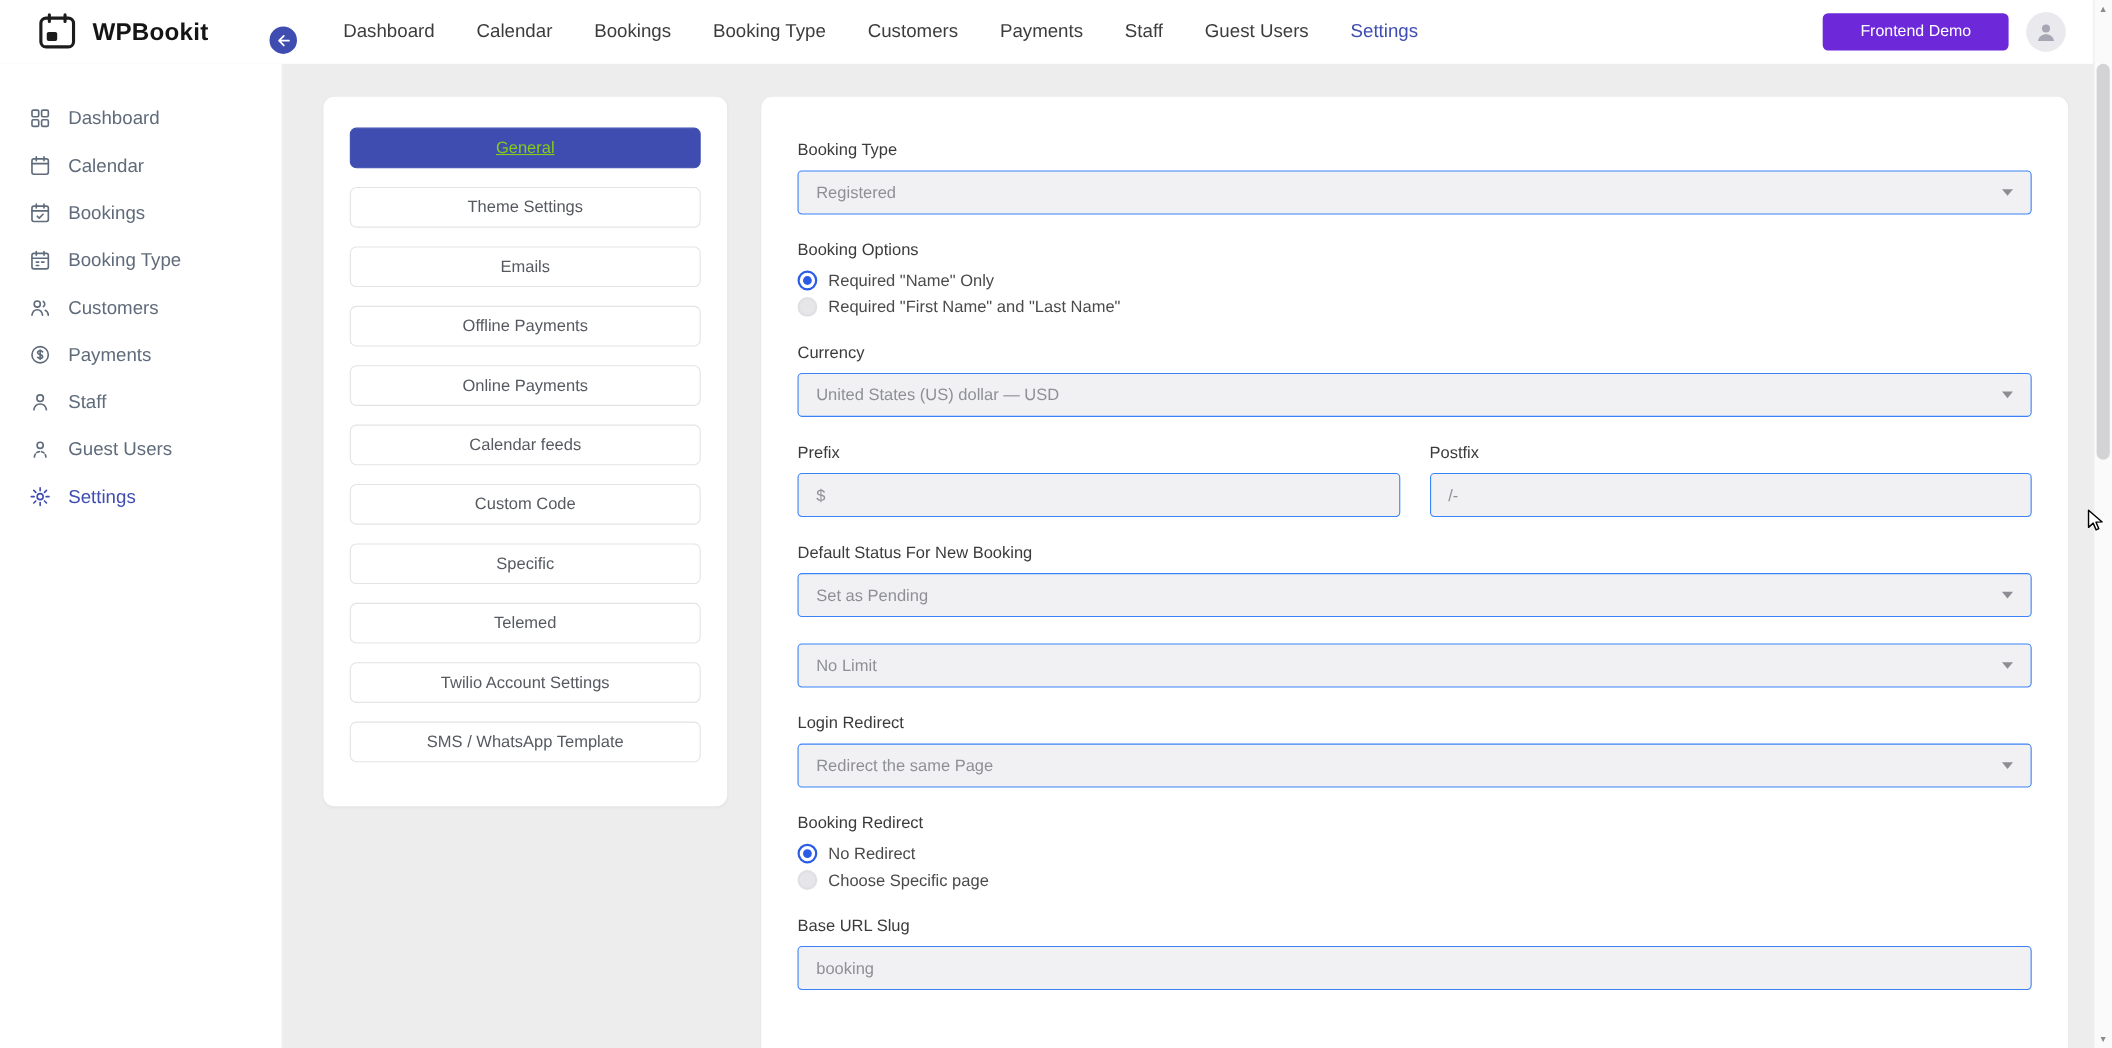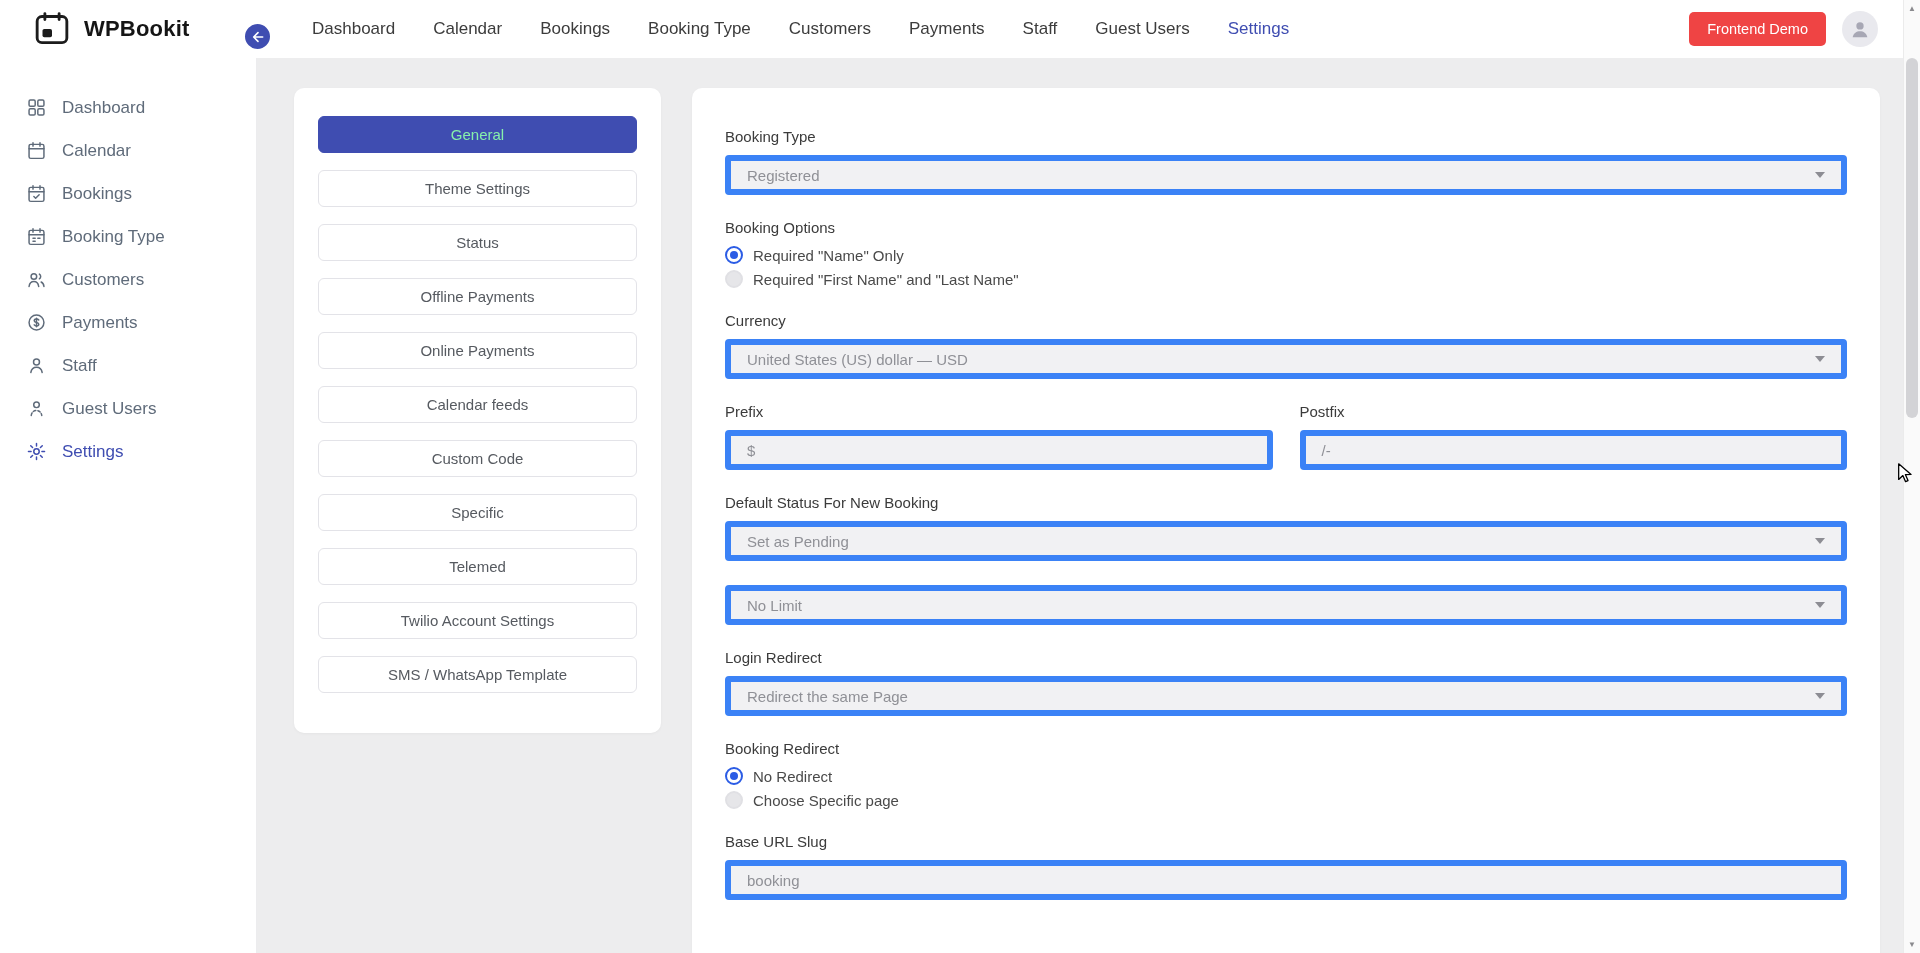--- a/index.html
+++ b/index.html
@@ -12,40 +12,40 @@
   
   .topbar { position:absolute; top:0; left:0; width:1920px; height:58px; background:#ffffff; z-index:6; }
   .brand-area { position:absolute; left:0; top:0; height:58px; width:257px; display:flex; align-items:center; gap:12px; padding-left:32px; }
   .logo { width:40px; height:40px; display:flex; align-items:center; justify-content:center; color:#1c1c1c; }
   .brand-name { font-size:22px; font-weight:700; color:#151515; letter-spacing:.2px; }
   .back-btn { position:absolute; left:243px; top:22px; width:29px; height:29px; border-radius:50%; background:#3f4db1; border:2px solid #ffffff; color:#fff; display:flex; align-items:center; justify-content:center; cursor:pointer; padding:0; z-index:7; }
   .topnav { position:absolute; left:312px; top:0; height:58px; display:flex; align-items:center; gap:38px; }
   .topnav a { font-size:17px; color:#3c3c3c; text-decoration:none; cursor:pointer; white-space:nowrap; }
   .topnav a.active { color:#3f4db1; font-weight:500; }
   .topbar-right { position:absolute; right:42px; top:0; height:58px; display:flex; align-items:center; gap:16px; }
-  .demo-btn { background:#ef4444; color:#fff; border:none; border-radius:5px; height:34px; padding:0 18px; font-size:14.5px; font-family:inherit; cursor:pointer; }
+  .demo-btn { background:#6d28d9; color:#fff; border:none; border-radius:5px; height:34px; padding:0 34px; font-size:14.5px; font-family:inherit; cursor:pointer; }
   .avatar { width:36px; height:36px; border-radius:50%; background:#e9e9ee; display:flex; align-items:center; justify-content:center; color:#a7a7b4; cursor:pointer; }
 
   
   .sidebar { position:absolute; top:58px; left:0; width:257px; height:895px; background:#ffffff; border-right:1px solid #ececee; padding-top:28px; z-index:5; }
   .sidebar-item { display:flex; align-items:center; gap:15px; padding:11px 26px; font-size:17px; color:#5f6b7a; cursor:pointer; }
   .sidebar-item.active { color:#3f4db1; }
   .s-icon { width:21px; height:21px; display:flex; flex:none; }
 
   
   .tabs-card { position:absolute; left:294px; top:88px; width:367px; background:#fff; border-radius:10px; padding:28px 24px; box-shadow:0 1px 3px rgba(0,0,0,.04); }
   .tab-btn { display:block; width:100%; height:37px; margin-bottom:17px; background:#fff; border:1px solid #e3e3e8; border-radius:6px; font-size:15px; color:#565a60; font-family:inherit; cursor:pointer; }
   .tab-btn:last-child { margin-bottom:12px; }
-  .tab-btn.active { background:#3f4db1; border-color:#3f4db1; color:#86efac; font-weight:500; }
+  .tab-btn.active { background:#3f4db1; border-color:#3f4db1; color:#84cc16; font-weight:500;text-decoration:underline; }
 
   
   .form-card { position:absolute; left:692px; top:88px; width:1188px; height:1060px; background:#fff; border-radius:10px; padding:40px 33px; box-shadow:0 1px 3px rgba(0,0,0,.04); }
   .field { margin-bottom:24px; }
   .field-label { display:block; font-size:15px; color:#3b3b3b; margin-bottom:10px; }
-  .control { height:40px; background:#f1f1f3; border:6px solid #3b82f6; border-radius:4px; display:flex; align-items:center; justify-content:space-between; padding:0 16px; font-size:15px; color:#8f9096; }
+  .control { height:40px; background:#f1f1f3; border:1px solid #3b82f6; border-radius:4px; display:flex; align-items:center; justify-content:space-between; padding:0 16px; font-size:15px; color:#8f9096; }
   .control.select { cursor:pointer; }
   .caret { width:0; height:0; border-left:5px solid transparent; border-right:5px solid transparent; border-top:6px solid #8d8d93; }
   .two-col { display:flex; gap:27px; }
   .two-col .col { flex:1; }
   .radio-row { display:flex; align-items:center; gap:10px; margin-bottom:6px; font-size:15px; color:#4a4a4a; cursor:pointer; }
   .radio { width:18px; height:18px; border-radius:50%; flex:none; position:relative; }
   .radio.checked { border:2px solid #2b5ce5; background:#fff; }
   .radio.checked::after { content:""; position:absolute; left:3px; top:3px; width:8px; height:8px; border-radius:50%; background:#2b5ce5; }
   .radio.unchecked { background:#e6e6e9; border:2px solid #e0e0e4; }
 
@@ -192,21 +192,21 @@
           <path d="M12 2.8v3M12 18.2v3M2.8 12h3M18.2 12h3M5.4 5.4l2.1 2.1M16.5 16.5l2.1 2.1M18.6 5.4l-2.1 2.1M7.5 16.5l-2.1 2.1"></path>
         </svg>
     </span>
     <span>Settings</span>
   </div>
 </aside>
 
 <section class="tabs-card">
   <button class="tab-btn active">General</button>
   <button class="tab-btn">Theme Settings</button>
-  <button class="tab-btn">Status</button>
+  <button class="tab-btn">Emails</button>
   <button class="tab-btn">Offline Payments</button>
   <button class="tab-btn">Online Payments</button>
   <button class="tab-btn">Calendar feeds</button>
   <button class="tab-btn">Custom Code</button>
   <button class="tab-btn">Specific</button>
   <button class="tab-btn">Telemed</button>
   <button class="tab-btn">Twilio Account Settings</button>
   <button class="tab-btn">SMS / WhatsApp Template</button>
 </section>
 

